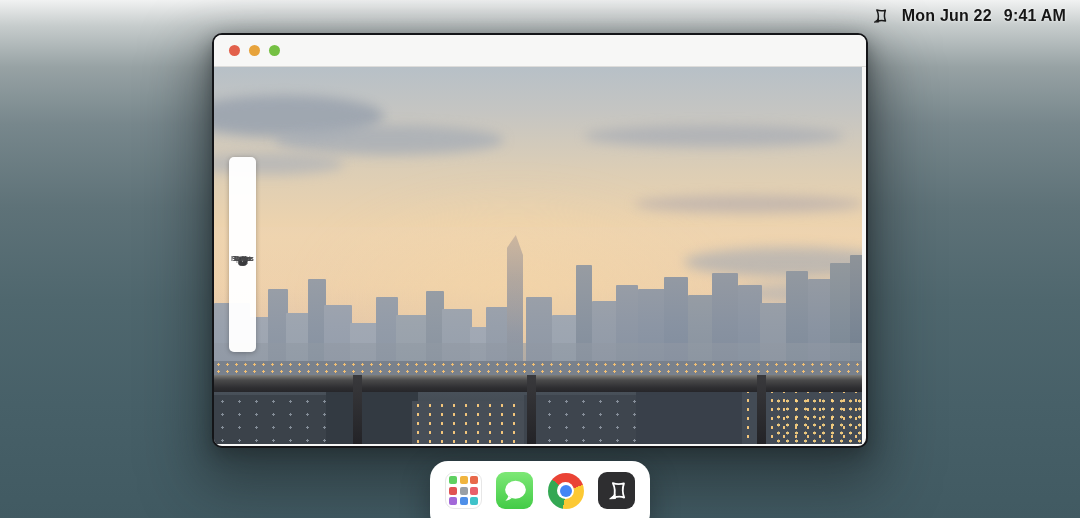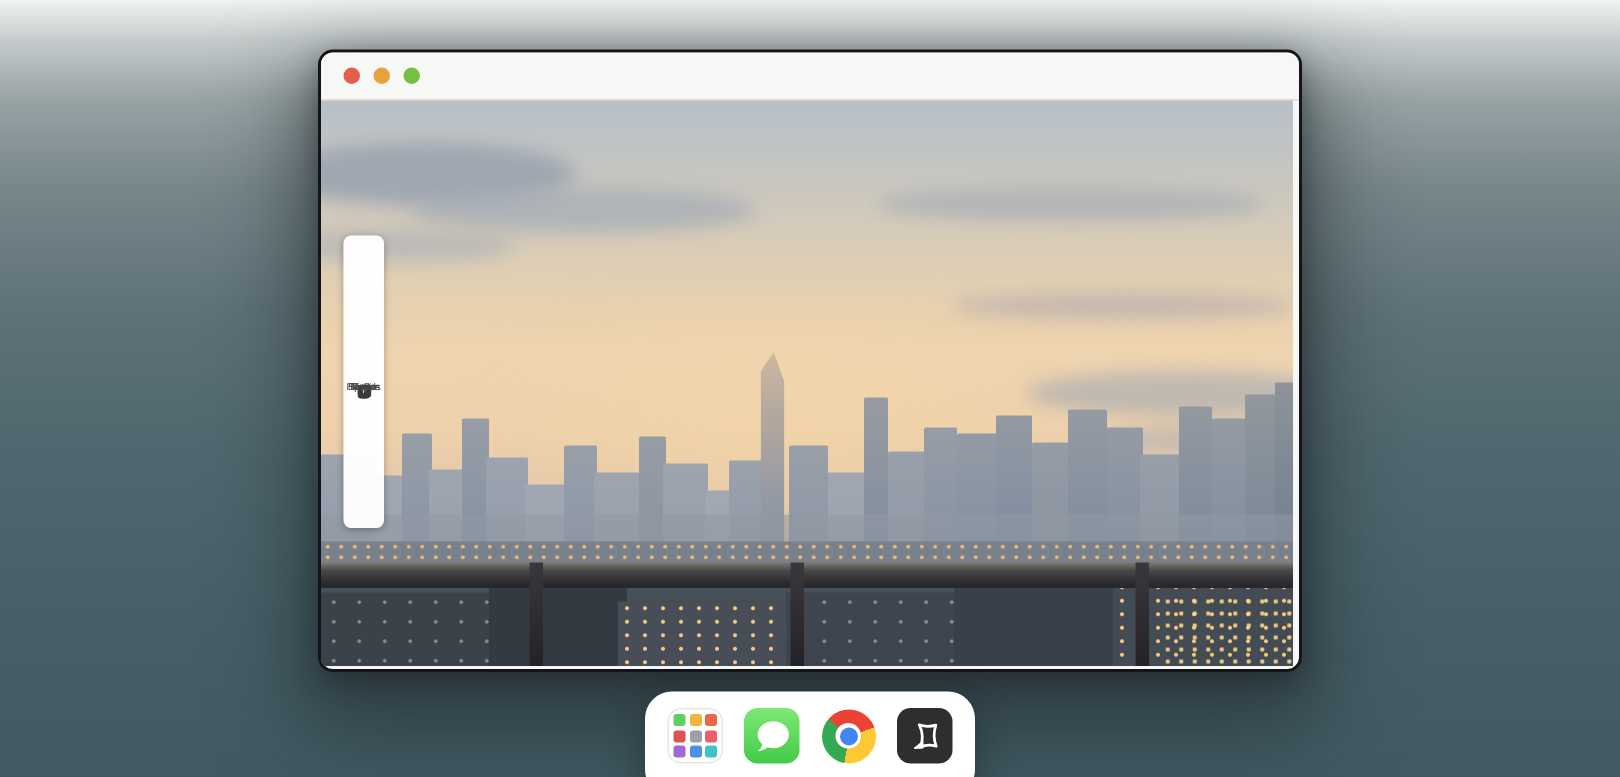--- a/index.html
+++ b/index.html
@@ -80,20 +80,28 @@
   .chrome-disc{width:36px;height:36px;border-radius:50%;position:relative;}
   .chrome-white{position:absolute;left:50%;top:50%;width:17px;height:17px;margin:-8.5px 0 0 -8.5px;border-radius:50%;background:#fff;}
   .chrome-blue{position:absolute;left:50%;top:50%;width:12px;height:12px;margin:-6px 0 0 -6px;border-radius:50%;}
   .appdark{display:flex;align-items:center;justify-content:center;}
 </style>
 </head>
 <body>
 
 <div class="stage">
 
+  <div class="menu-clock">
+    <svg width="20" height="20" viewBox="0 0 24 24" fill="none" stroke="#1b1b1b" stroke-width="1.8" stroke-linejoin="round" stroke-linecap="round">
+      <path d="M8.2 4.8 C11.6 6 15 6 18.4 5 C16.9 9.4 16.9 13.6 18.6 18 C15.2 16.9 12 17 9 18.4 C10.5 13.9 10.4 9.3 8.2 4.8 Z"></path>
+      <path d="M5.4 19.2 L10.2 15.3 L10.4 18.9 Z" fill="#1b1b1b" stroke-width="1"></path>
+    </svg>
+    <span>Mon Jun 22</span>
+    <span>9:41 AM</span>
+  </div>
 
   <div class="window">
     <div class="titlebar">
       <span class="tl" style="background: rgb(226, 96, 75);"></span>
       <span class="tl" style="background: rgb(231, 163, 60);"></span>
       <span class="tl" style="background: rgb(117, 192, 67);"></span>
     </div>
 
     <div class="photo">
       <div class="glow"></div>

